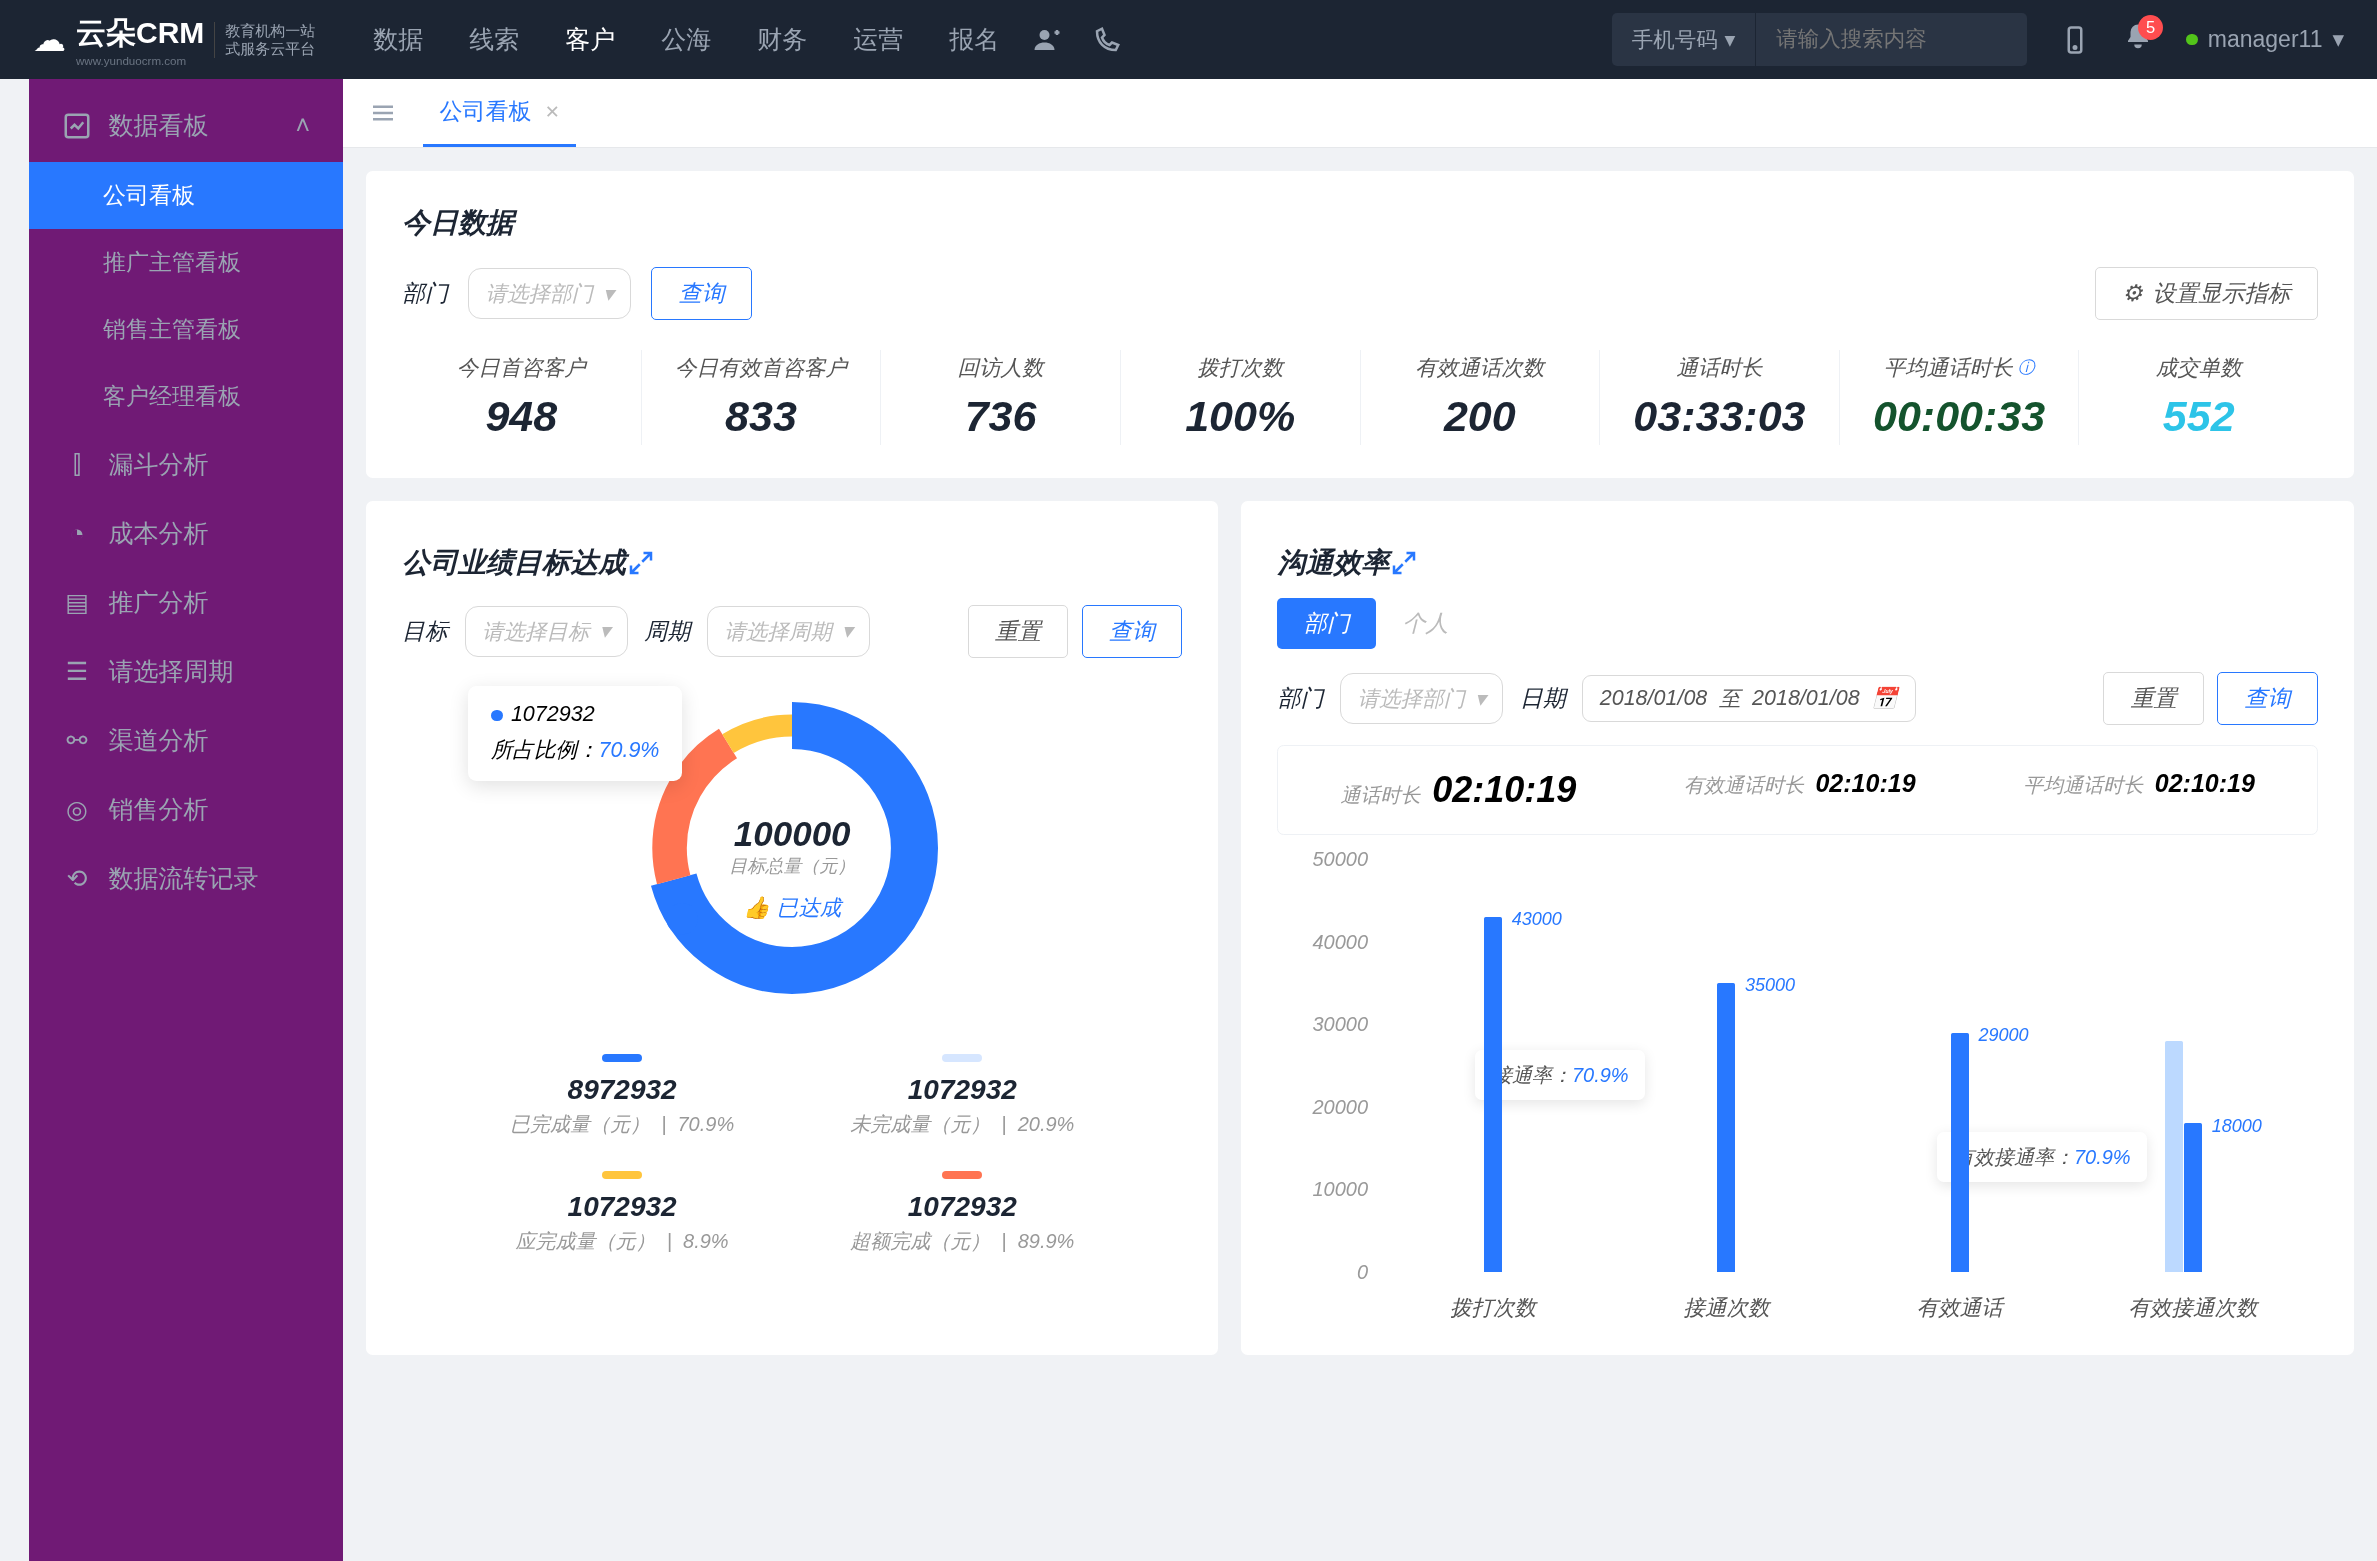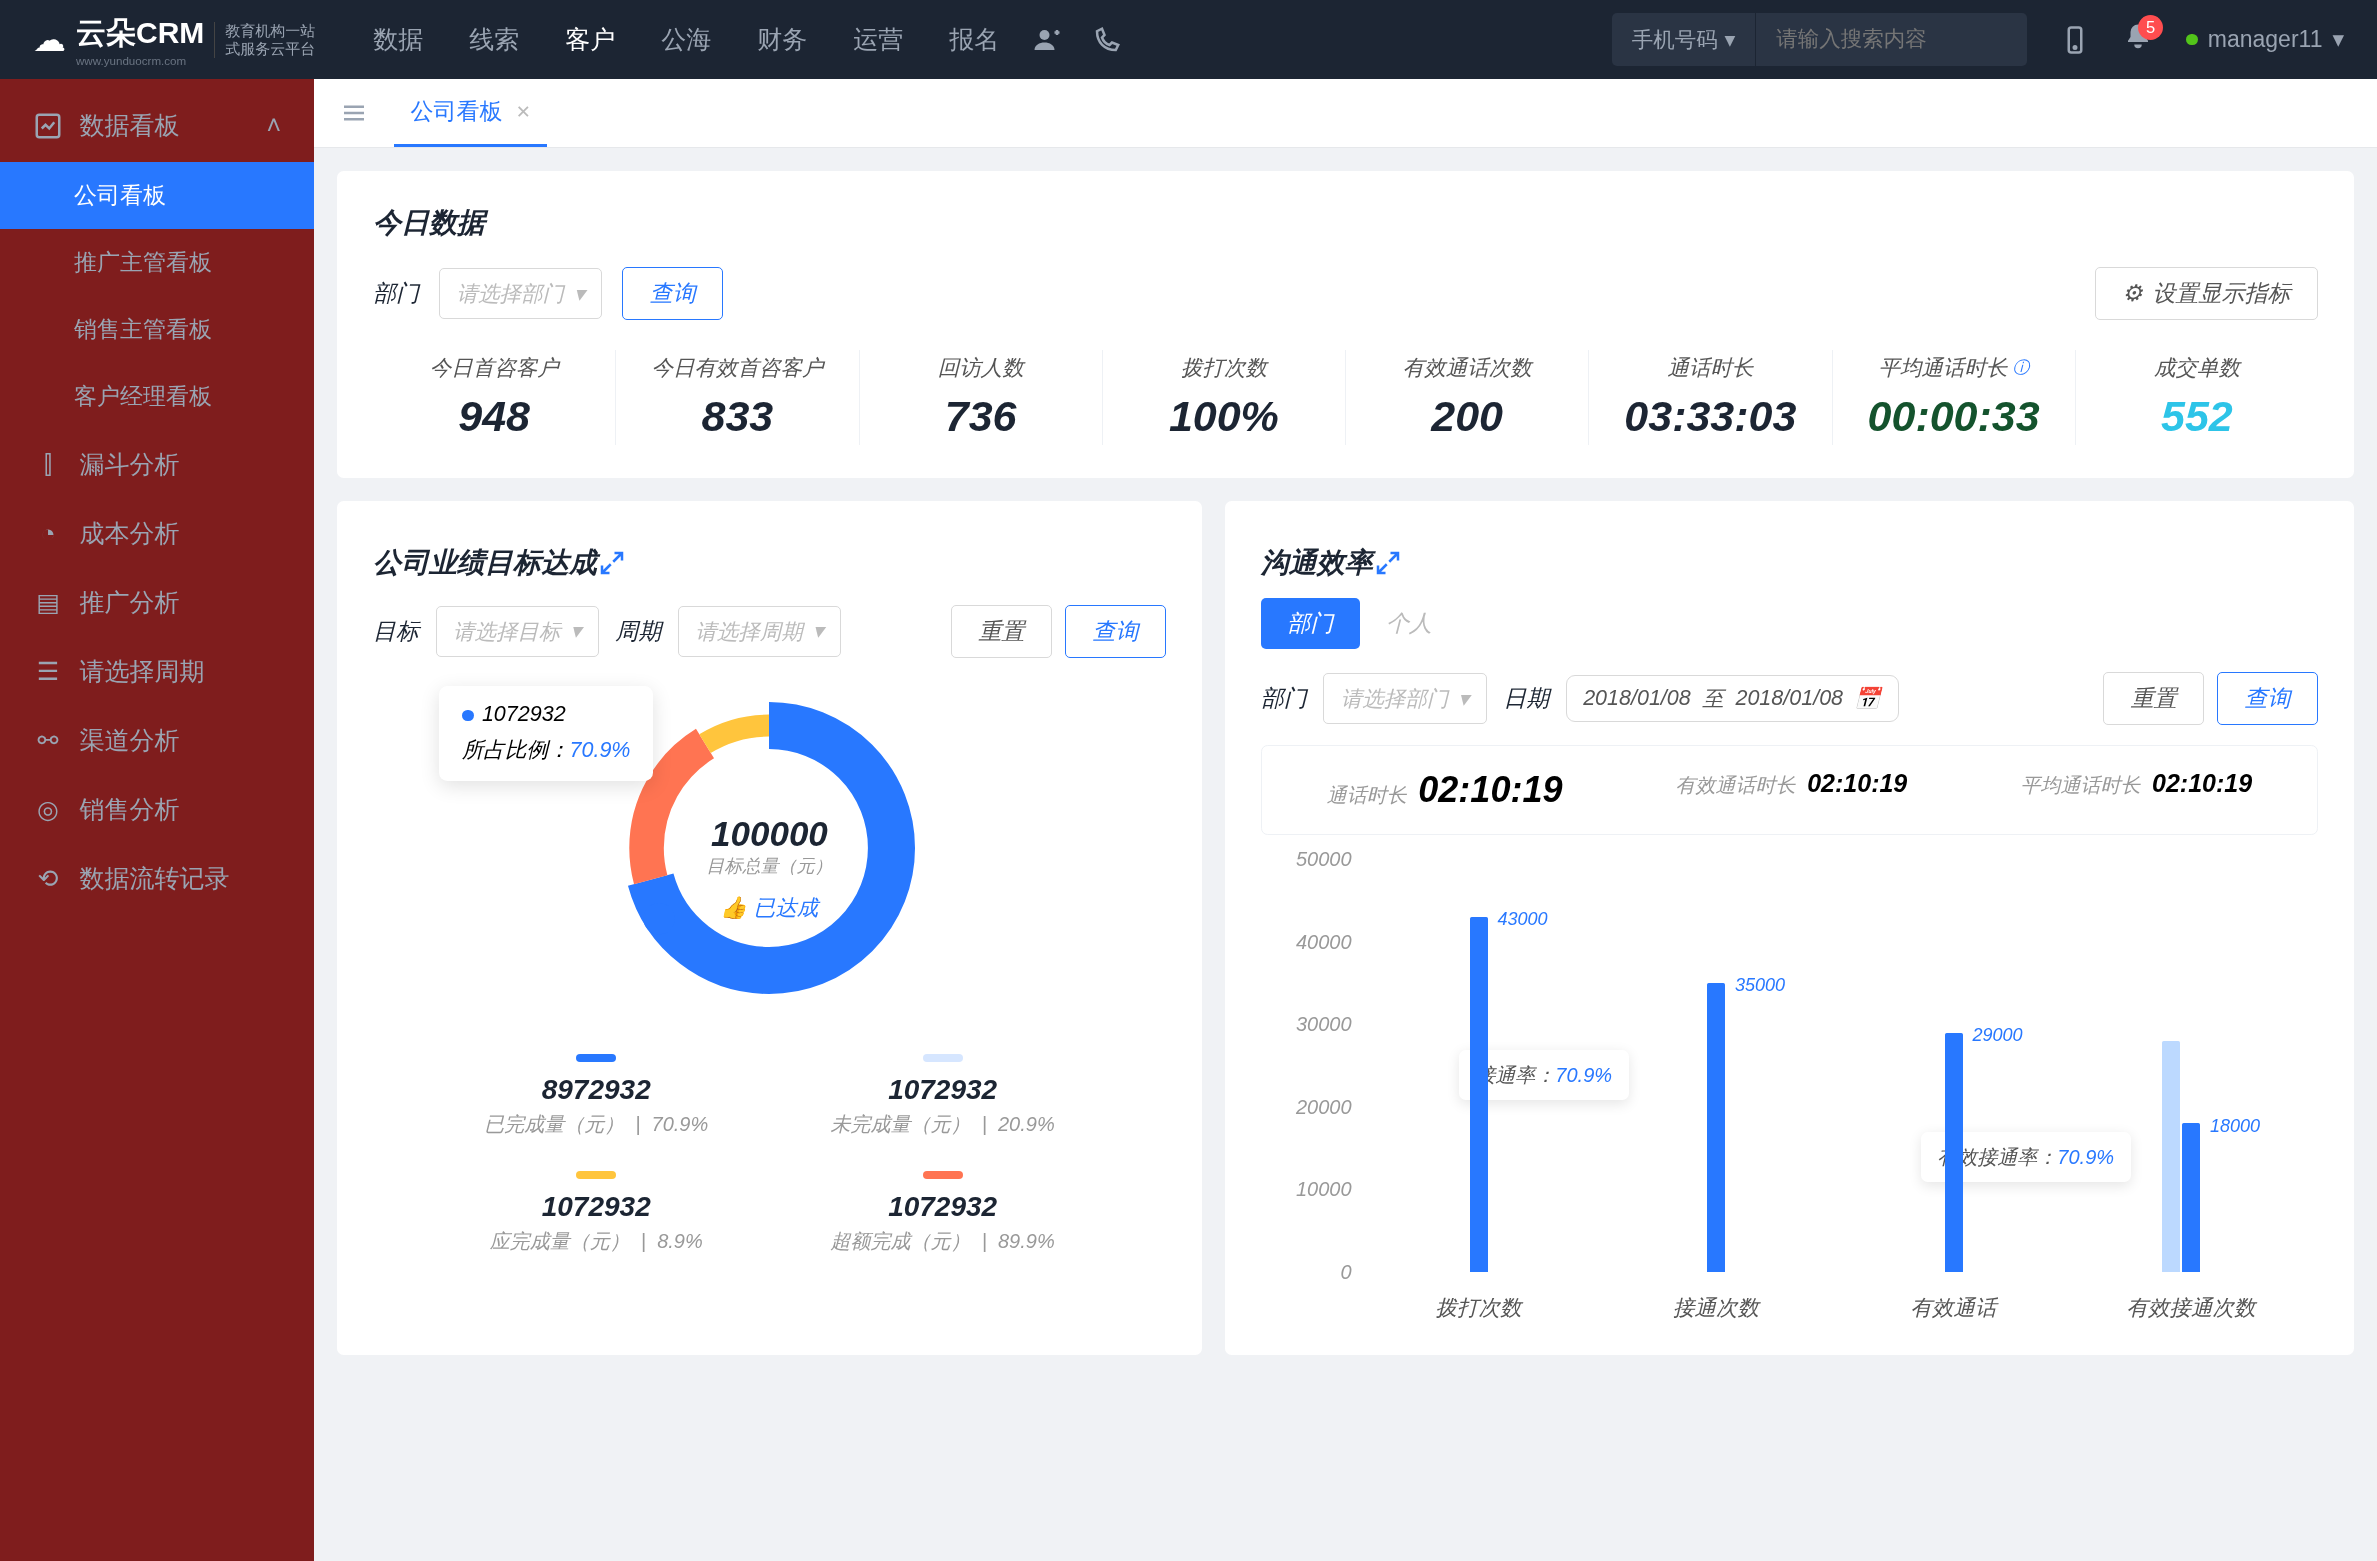--- a/index.html
+++ b/index.html
@@ -19,21 +19,21 @@
 .search-input { background: transparent; border: none; color: #9aa4b2; padding: 0 20px; width: 231px; font-size: 21.5px; outline: none; }
 .search-btn { padding: 0 20px; }
 .header-right { display: flex; align-items: center; gap: 33px; margin-left: 33px; }
 .badge { position: relative; }
 .badge-num { position: absolute; top: -6.6px; right: -10px; background: #ff4d4f; color: #fff; border-radius: 50%; width: 25px; height: 25px; font-size: 16.5px; display: flex; align-items: center; justify-content: center; }
 .user { display: flex; align-items: center; gap: 10px; color: #9aa4b2; }
 .user-dot { width: 11.6px; height: 11.6px; background: #52c41a; border-radius: 50%; }
 
 
 .layout { display: flex; height: 1483px; }
-.sidebar { width: 314px; background: #7f1d1d; color: #9aa4b2; padding-top: 10px; }
+.sidebar { width: 314px; background: #701a75; color: #9aa4b2; padding-top: 10px; margin-left: 29px; }
 .side-group { }
 .side-head { display: flex; align-items: center; gap: 16.5px; padding: 20px 33px; font-size: 25px; cursor: pointer; }
 .side-head .chev { margin-left: auto; }
 .side-item { padding: 18px 33px 18px 74px; font-size: 23px; cursor: pointer; }
 .side-item.active { background: #2878ff; color: #fff; }
 .side-single { display: flex; align-items: center; gap: 16.5px; padding: 18px 33px; font-size: 25px; cursor: pointer; }
 
 .main { flex: 1; padding: 0; overflow: hidden; }
 .tabs-bar { background: #fff; height: 69px; display: flex; align-items: center; padding: 0 25px; border-bottom: 0.8px solid #e6e8eb; gap: 25px;}
 .burger { color: #999; }
@@ -42,21 +42,21 @@
 
 .content { padding: 23px; display: flex; flex-direction: column; gap: 23px; font-style: italic; }
 
 
 .card { background: #fff; border-radius: 6.6px; padding: 33px 36px; }
 .card-title { font-size: 28px; font-weight: 600; color: #1c2533; }
 .row { display: flex; align-items: center; gap: 20px; }
 
 
 .filter-label { font-size: 23px; color: #1c2533; }
-.select { display: flex; align-items: center; gap: 10px; border: 0.8px solid #d9d9d9; border-radius: 5px; padding: 10px 16.5px; font-size: 21.5px; color: #bbb; min-width: 149px; }
+.select { display: flex; align-items: center; gap: 10px; border: 0.8px solid #d9d9d9; border-radius: 13px; padding: 10px 16.5px; font-size: 21.5px; color: #bbb; min-width: 149px; }
 .btn { border-radius: 5px; padding: 10px 26.4px; font-size: 23px; cursor: pointer; }
 .btn-primary { border: 0.8px solid #2878ff; color: #2878ff; background: #fff; }
 .btn-default { border: 0.8px solid #d9d9d9; color: #555; background: #fff; }
 .btn-gear { display: flex; align-items: center; gap: 10px; }
 
 .stats { display: flex; margin-top: 30px; }
 .stat { flex: 1; text-align: center; border-right: 0.8px solid #eef1f5; padding: 3.3px 6.6px; }
 .stat:last-child { border-right: none; }
 .stat-label { font-size: 21.5px; color: #555; display:flex; justify-content:center; align-items:center; gap:5px;}
 .stat-value { font-size: 43px; font-weight: 600; margin-top: 10px; }

